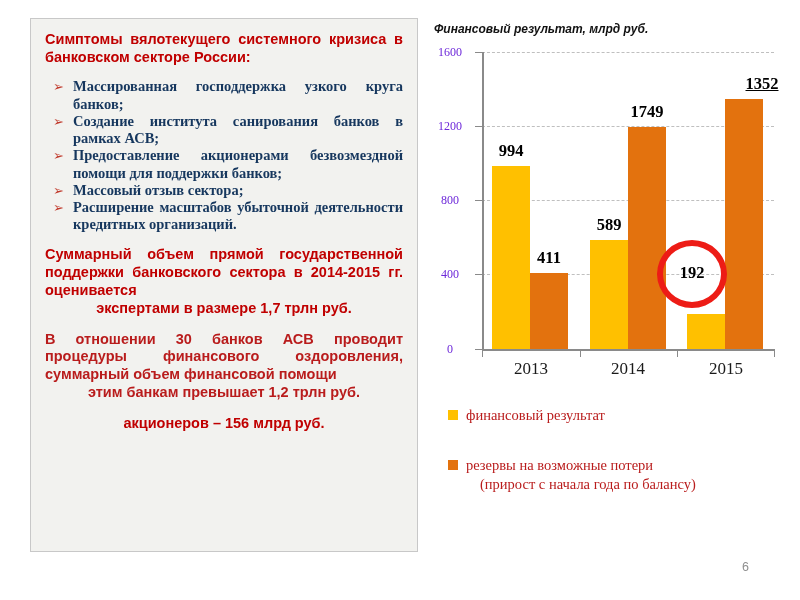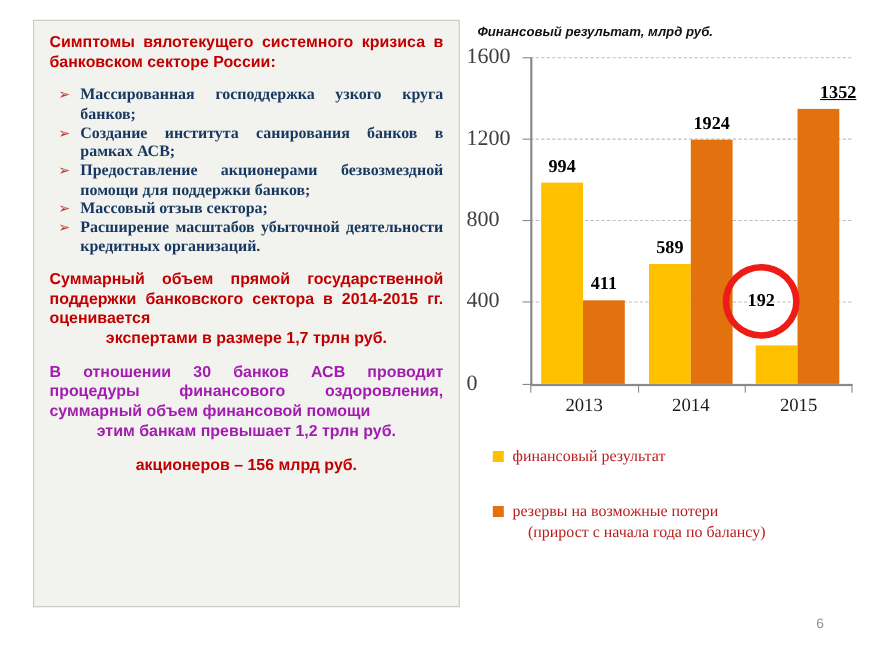--- a/index.html
+++ b/index.html
@@ -67,21 +67,21 @@
 
   p.para {
     margin: 0 0 13px 0;
     font-size: 14.5px;
     font-weight: bold;
     line-height: 1.24;
     text-align: justify;
   }
   p.para .lastline { text-align: center; display: block; }
   p.red  { color: #C00000; }
-  p.blue { color: #a21caf; }
+  p.blue { color: #b91c1c; }
   p.tight { margin-bottom: 14px; }
 
   
   #chart-area {
     position: absolute;
     left: 424px;
     top: 22px;
     width: 370px;
     height: 540px;
   }
@@ -100,24 +100,24 @@
     position: relative;
     width: 370px;
     height: 350px;
   }
   
   #y-labels { position: absolute; left: 0; top: 0; width: 52px; height: 320px; }
   .ytick {
     position: absolute;
     right: 0;
     width: 52px;
-    text-align: left;
-    font-family: "Liberation Serif", serif;
-    font-size: 20px;
-    color: #404040;
+    text-align: center;
+    font-family: "Liberation Serif", serif;
+    font-size: 12px;
+    color: #6d28d9;
     transform: translateY(-50%);
   }
   .gridline {
     position: absolute;
     left: 58px;
     width: 292px;
     border-top: 1px dashed #bfbfbf;
     height: 0;
   }
   .tickmark {
@@ -296,21 +296,21 @@
     <div class="xtickmark" style="left:350px;"></div>
 
     <div class="bar bar-yellow" style="left:68px;  width:38px; height:183px;"></div>
     <div class="bar-label" style="left:62px; top:97px;  width:50px;">994</div>
     <div class="bar bar-orange" style="left:106px; width:38px; height:76px;"></div>
     <div class="bar-label" style="left:100px; top:204px; width:50px;">411</div>
 
     <div class="bar bar-yellow" style="left:166px; width:38px; height:109px;"></div>
     <div class="bar-label" style="left:160px; top:171px; width:50px;">589</div>
     <div class="bar bar-orange" style="left:204px; width:38px; height:222px;"></div>
-    <div class="bar-label" style="left:193px; top:58px;  width:60px;">1924</div>
+    <div class="bar-label" style="left:193px; top:58px;  width:60px;">1749</div>
 
     <div class="bar bar-yellow" style="left:263px; width:38px; height:35px;"></div>
     <div class="bar bar-orange" style="left:301px; width:38px; height:250px;"></div>
     <div class="bar-label" style="left:308px; top:30px;  width:60px;text-decoration:underline;">1352</div>
 
     <div id="highlight-circle"></div>
     <div class="bar-label" style="left:243px; top:219px; width:50px;">192</div>
 
     <div class="xcat" style="left:82px;  width:50px;">2013</div>
     <div class="xcat" style="left:179px; width:50px;">2014</div>

